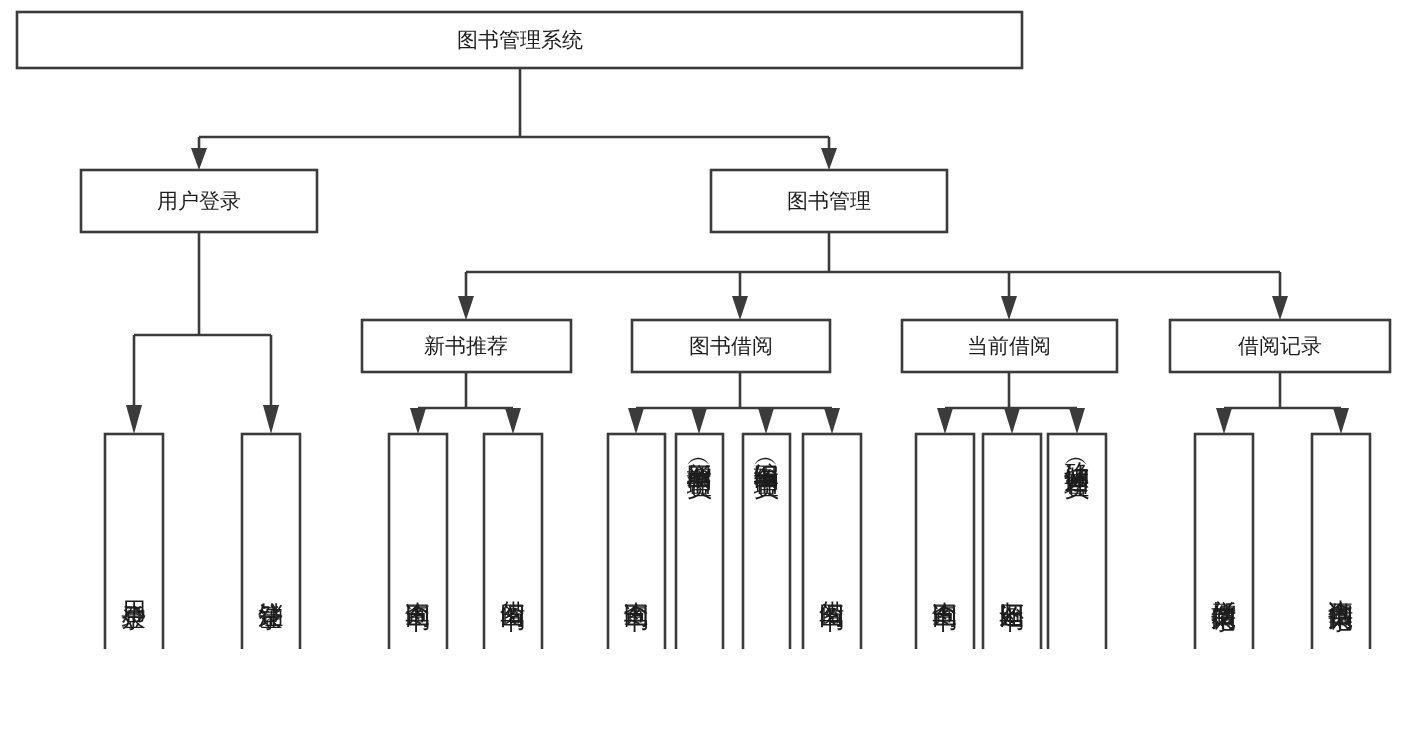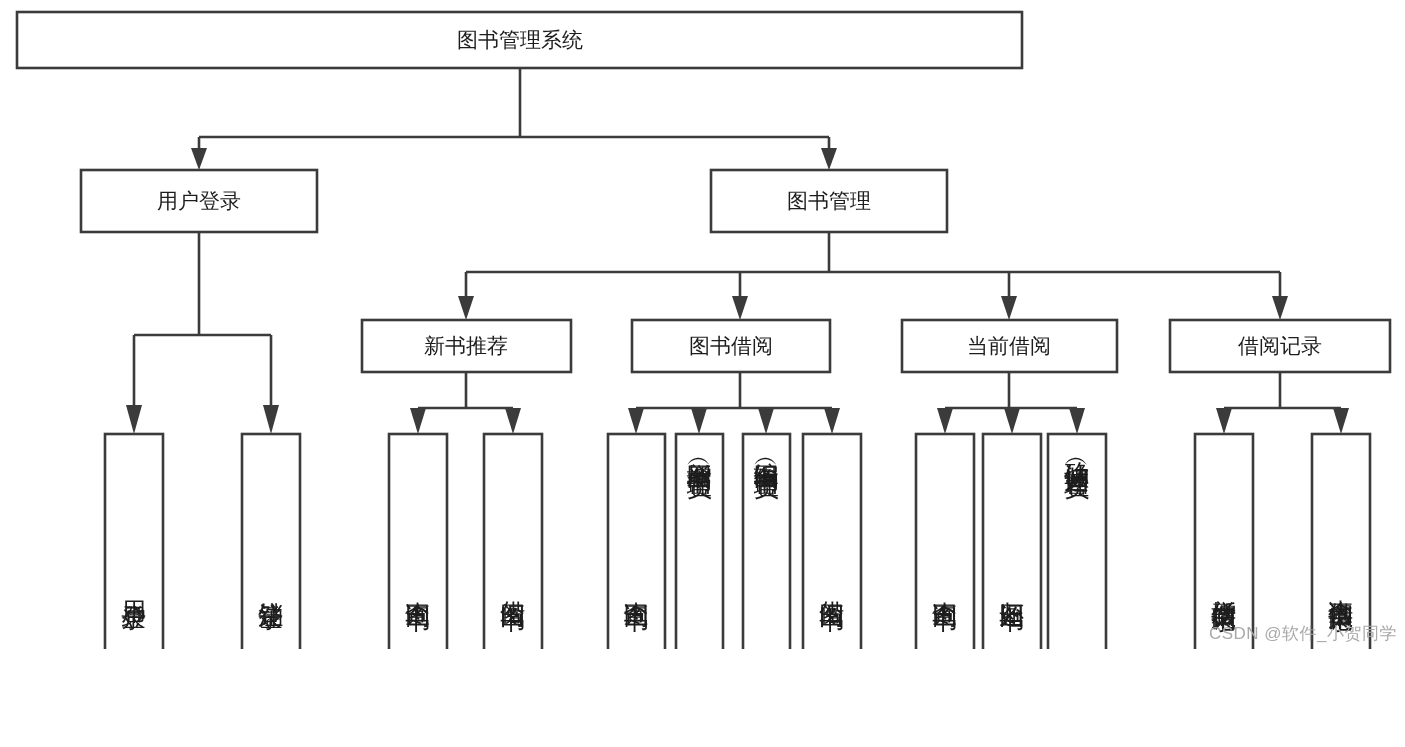--- a/index.html
+++ b/index.html
@@ -258,15 +258,14 @@
     <span class="vlabel-text" style="margin-top:8px;">确认归还（管理员）</span>
   </div>
 
   <div class="vlabel-box" style="left:1195px; top:434px; width:58px; height:301px;">
     <span class="vlabel-text">新增借阅记录</span>
   </div>
   <div class="vlabel-box" style="left:1312px; top:434px; width:58px; height:301px;">
     <span class="vlabel-text">查询借阅记录</span>
   </div>
 
-  <div id="watermark">CSDN @软件_小贺同学</div>
 
 </div>
 
 </body></html>

